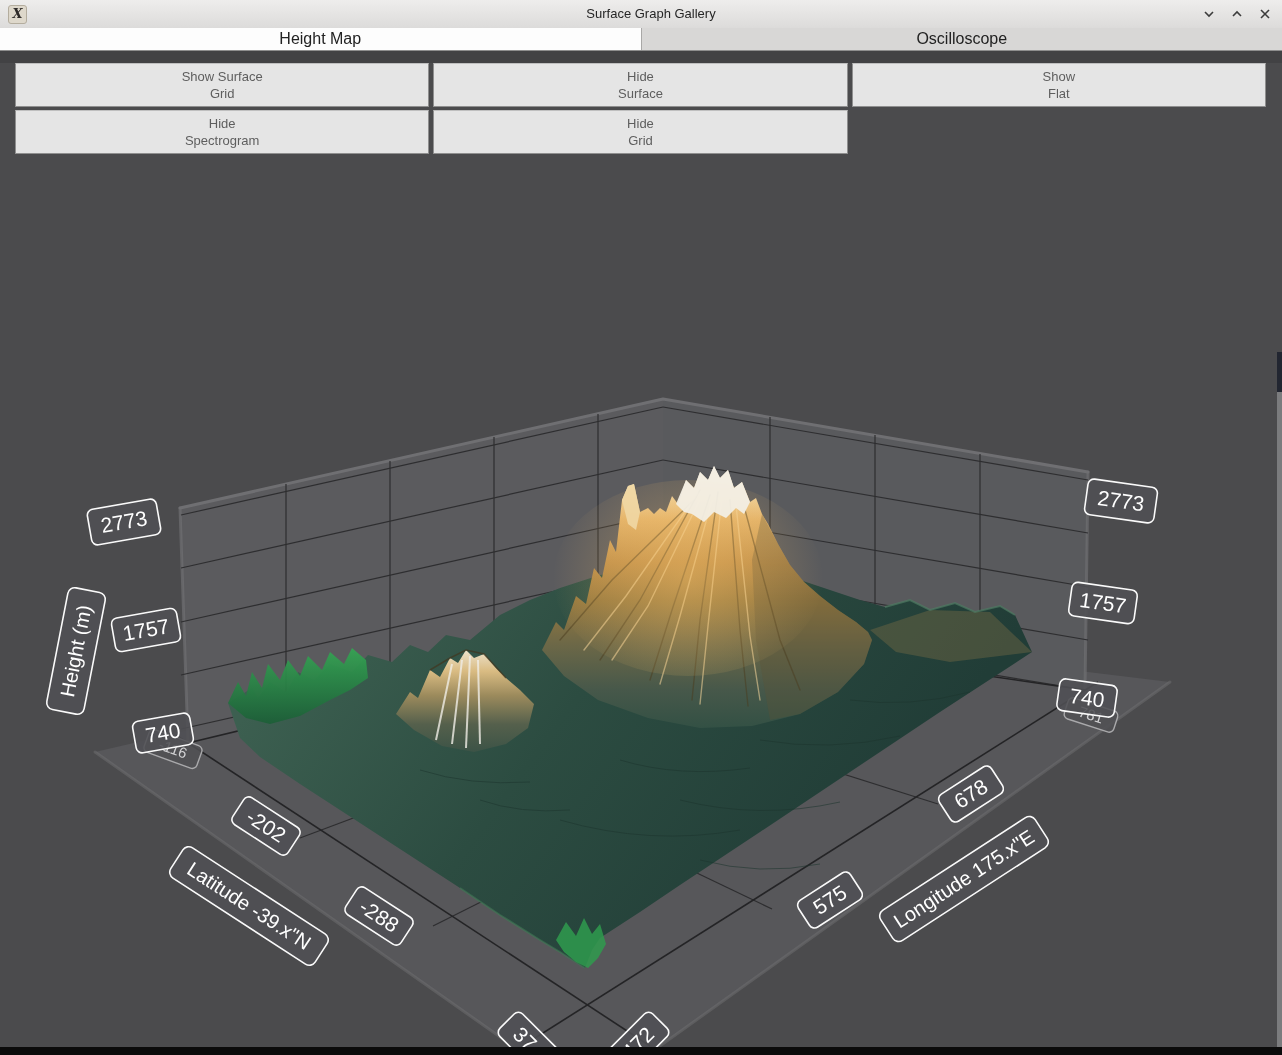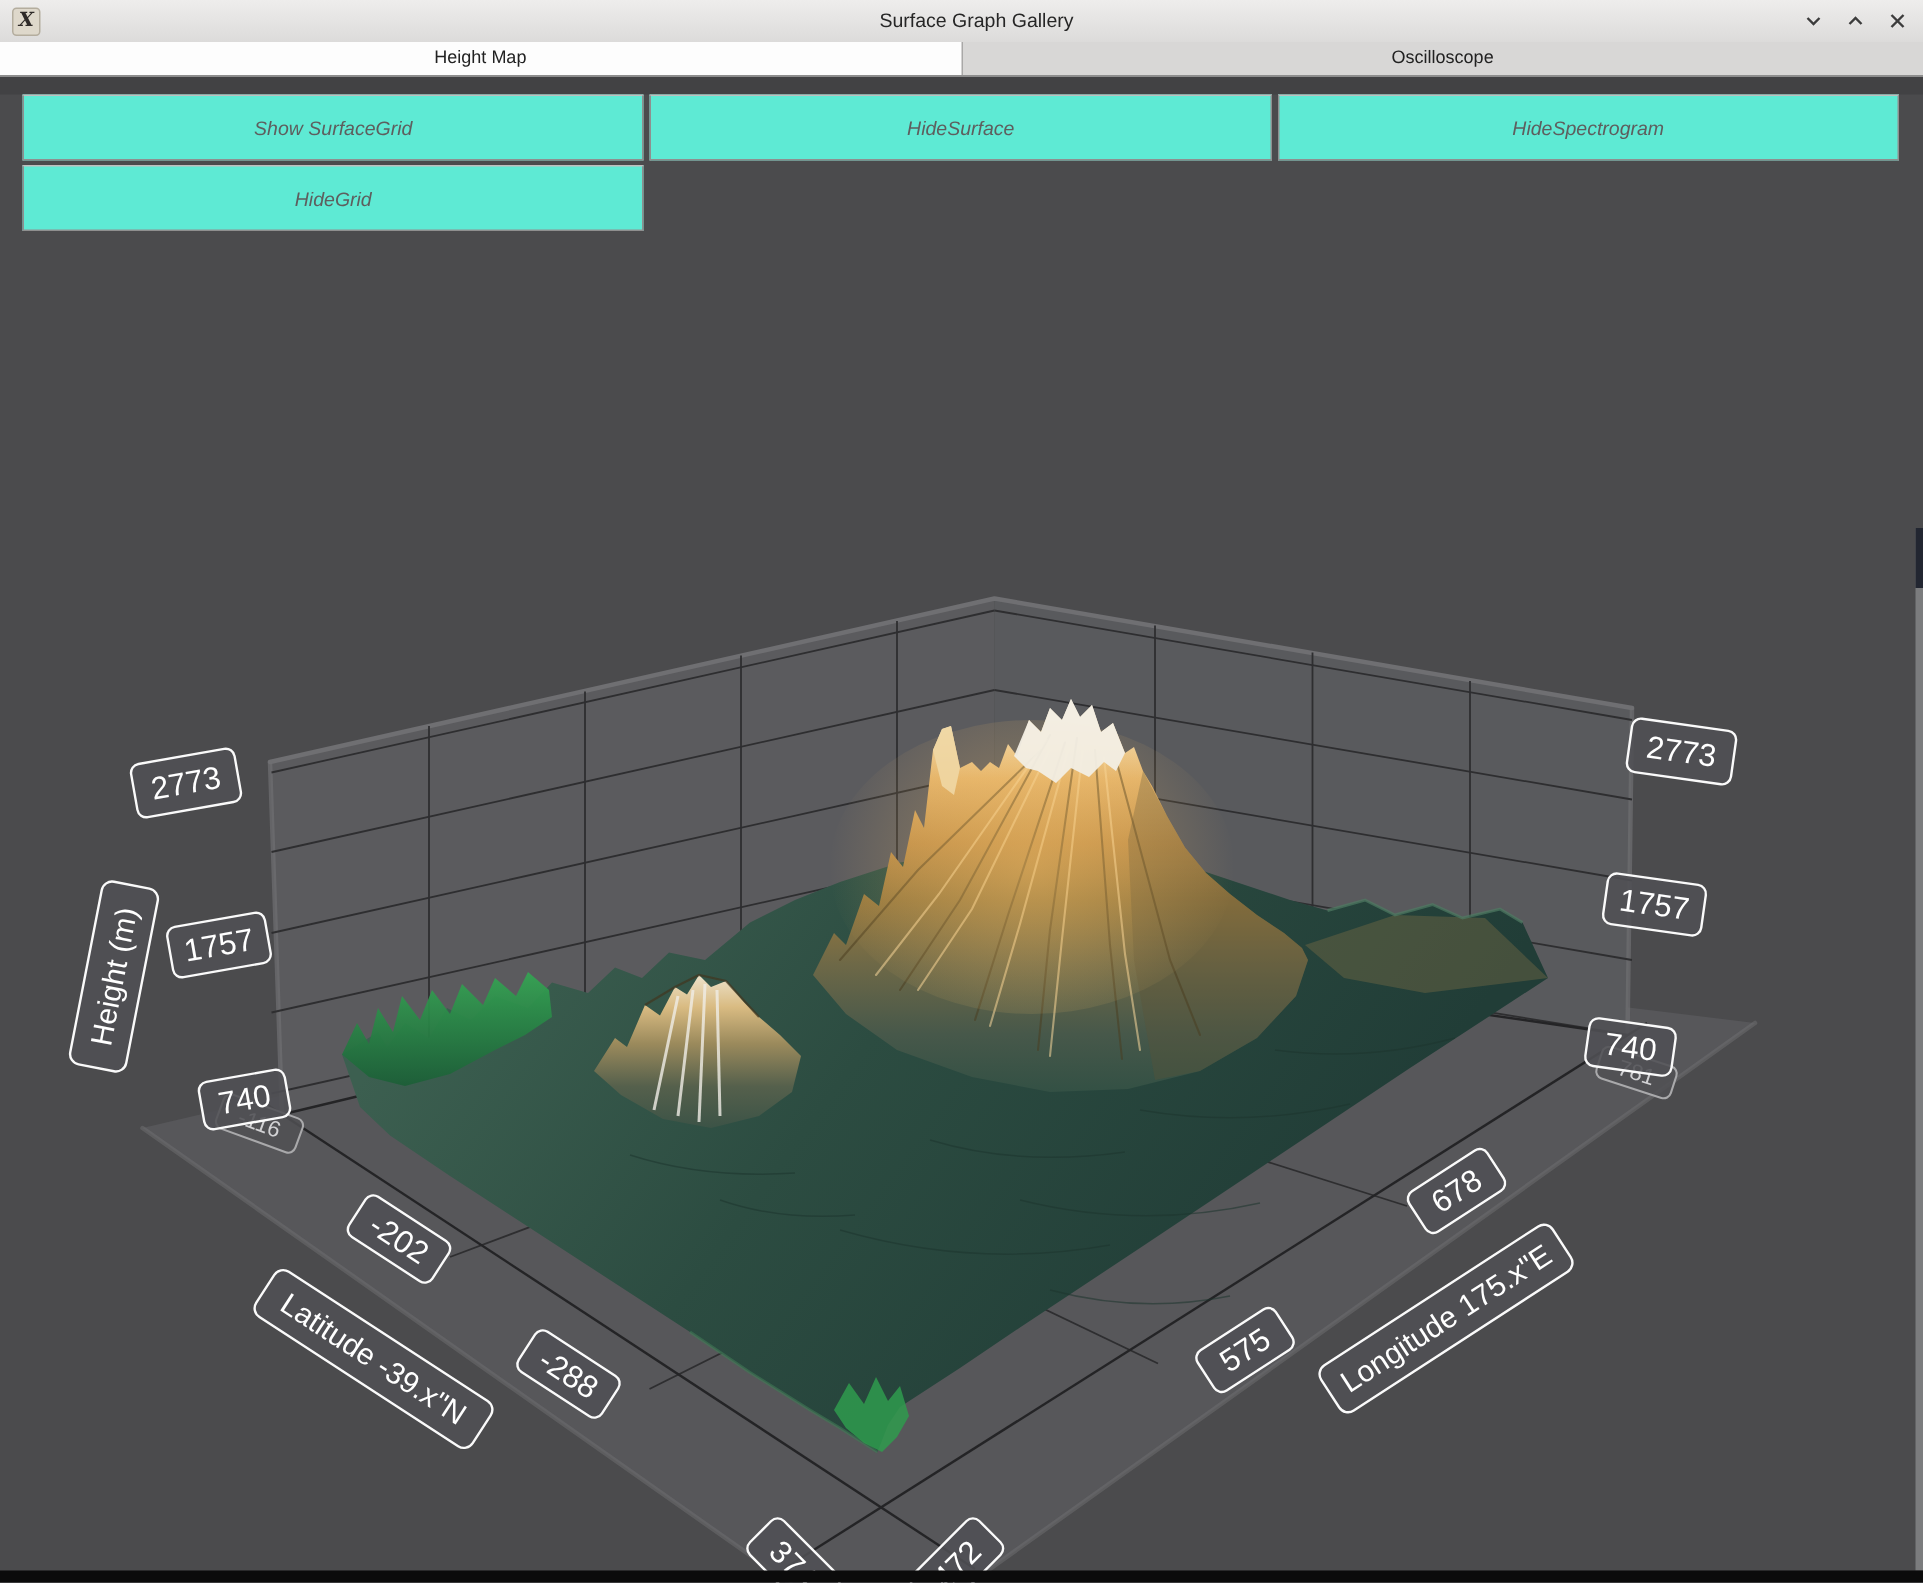--- a/index.html
+++ b/index.html
@@ -27,35 +27,35 @@
   .win-controls{
     position:absolute;right:6px;top:0;height:28px;display:flex;align-items:center;gap:6px;
   }
   .win-btn{width:22px;height:22px;display:flex;align-items:center;justify-content:center;cursor:default;}
   
   .tabbar{
     position:absolute;top:28px;left:0;width:1282px;height:22px;display:flex;
     background:#d8d7d6;border-bottom:1px solid #8e8e8e;z-index:10;
   }
   .tab{
-    flex:1 1 0;height:22px;line-height:21px;text-align:center;font-size:12px;color:#222;
+    flex:1 1 0;height:22px;line-height:21px;text-align:center;font-size:16px;color:#222;
     background:#d8d7d6;border-right:1px solid #b2b1b0;box-sizing:border-box;
   }
   .tab:last-child{border-right:none;}
   .tab.active{background:#fdfdfd;border-right:1px solid #a9a8a7;}
   
   .topband{position:absolute;top:50px;left:0;width:1282px;height:13px;background:#424244;z-index:3;}
   .btn-grid{
     position:absolute;top:63px;left:15px;width:1251px;z-index:10;
     display:grid;grid-template-columns:repeat(3,1fr);grid-auto-rows:44px;gap:3px 4px;
   }
   .q-btn{
-    background:#5eead4;border:1px solid #8f8f8f;border-top-color:#bfbfbf;box-sizing:border-box;
-    display:flex;align-items:center;justify-content:center;
-    font-size:13px;line-height:17px;color:#5e5e5e;cursor:default;font-style:italic;
+    background:#e5e5e5;border:1px solid #8f8f8f;border-top-color:#bfbfbf;box-sizing:border-box;
+    display:flex;flex-direction:column;align-items:center;justify-content:center;
+    font-size:13px;line-height:17px;color:#5e5e5e;cursor:default;
   }
   
   .chart-wrap{position:absolute;top:0;left:0;width:1282px;height:1055px;z-index:1;}
   .lbl-box{fill:rgba(80,80,84,0.88);stroke:#fafafa;stroke-width:1.6;}
   .lbl-box-dim{fill:rgba(80,80,84,0.85);stroke:#a9a9ab;stroke-width:1.4;}
   .lbl-txt{fill:#fff;font-family:"Liberation Sans",sans-serif;font-size:21px;text-anchor:middle;}
   .lbl-txt-sm{fill:#d2d2d4;font-family:"Liberation Sans",sans-serif;font-size:15px;text-anchor:middle;}
   .lbl-title{fill:#fff;font-family:"Liberation Sans",sans-serif;font-size:20px;text-anchor:middle;}
   .gridline{stroke:#2e2e30;stroke-width:1.2;fill:none;}
   .axisline{stroke:#242426;stroke-width:1.6;fill:none;}
@@ -330,20 +330,24 @@
 <div class="btn-grid">
   <div class="q-btn">
     <span>Show Surface</span>
     <span>Grid</span>
   </div>
   <div class="q-btn">
     <span>Hide</span>
     <span>Surface</span>
   </div>
   <div class="q-btn">
+    <span>Show</span>
+    <span>Flat</span>
+  </div>
+  <div class="q-btn">
     <span>Hide</span>
     <span>Spectrogram</span>
   </div>
   <div class="q-btn">
     <span>Hide</span>
     <span>Grid</span>
   </div>
 </div>
 
 <div class="right-strip"></div>

